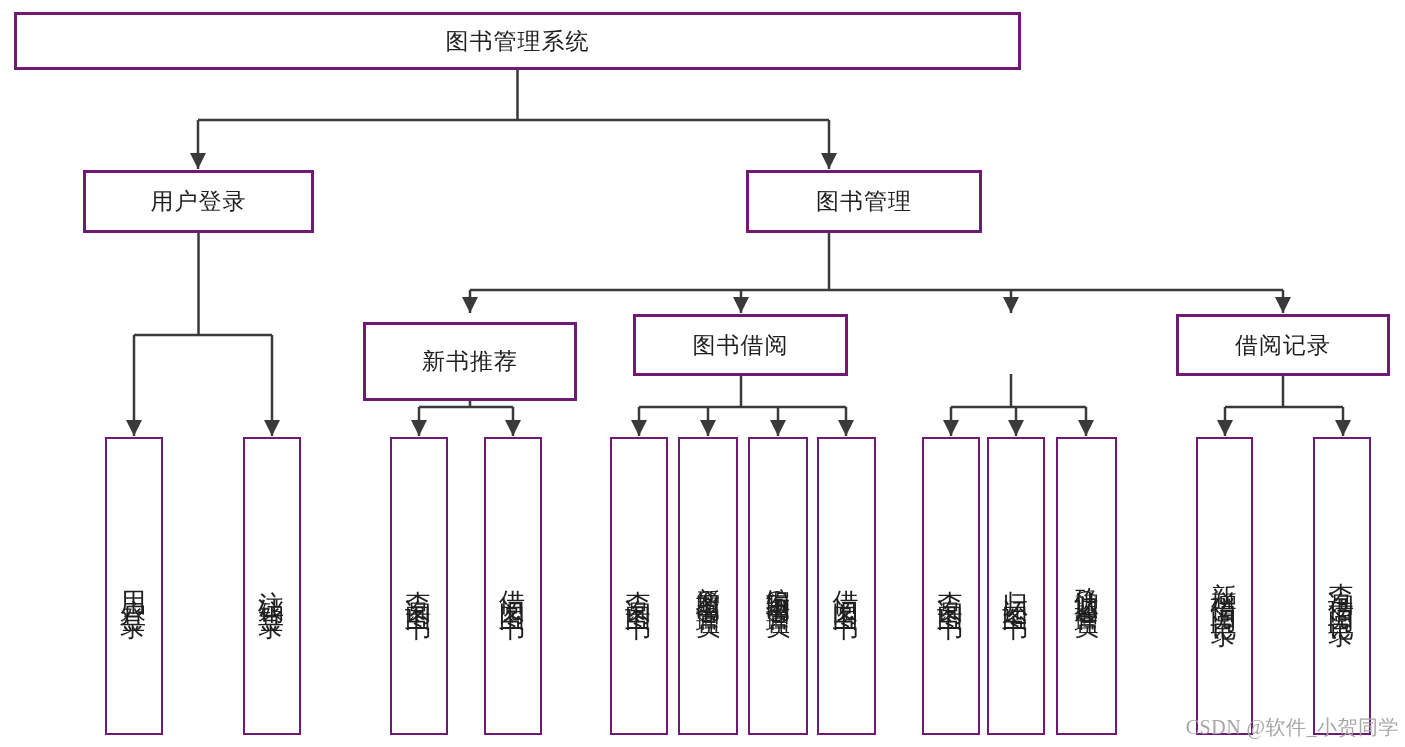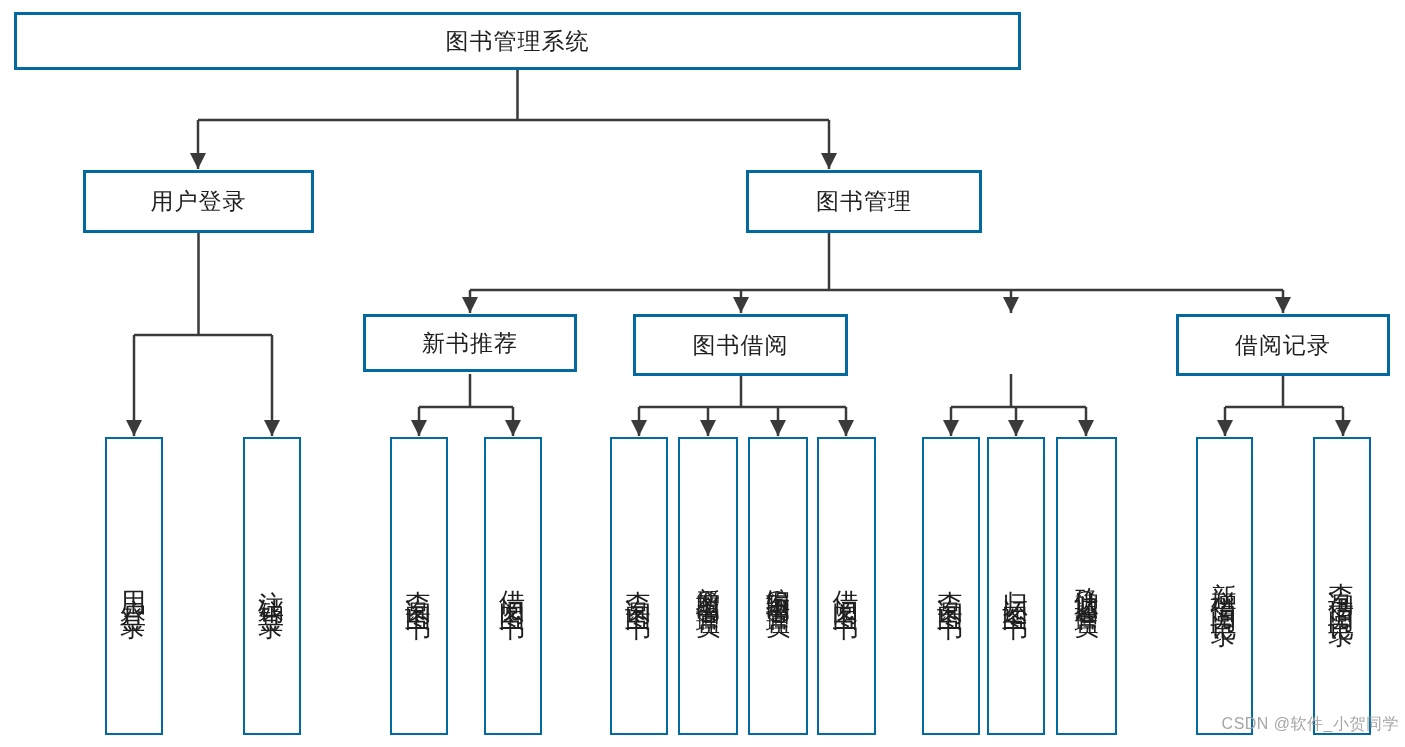--- a/index.html
+++ b/index.html
@@ -14,45 +14,46 @@
     width: 1405px; height: 747px;
     background: #ffffff;
   }
   .connectors {
     position: absolute; left: 0; top: 0;
     width: 1405px; height: 747px;
     pointer-events: none;
   }
   .node {
     position: absolute;
-    border: 3px solid #0369a1;
+    border: 3px solid #701a75;
     background: #ffffff;
     display: flex;
     align-items: center;
     justify-content: center;
     color: #1f1f1f;
   }
   .hbox { font-size: 23px; letter-spacing: 1px; }
   .root-box { font-size: 23px; }
   .leaf {
     writing-mode: vertical-rl;
     text-orientation: mixed;
     font-size: 26px;
     letter-spacing: 8px;
     border-width: 2.5px;
   }
   .leaf.tight { font-size: 24px; letter-spacing: 4px; }
   .watermark {
     position: absolute;
     right: 6px; top: 714px;
-    font-size: 16px;
+    font-size: 20px;
     color: #a6a6a6;
     letter-spacing: 0.5px;
     white-space: nowrap;
     z-index: 5;
+    font-family: Liberation Serif, serif;
   }
 </style>
 </head>
 <body>
 
 <div class="canvas">
 
   <svg class="connectors" viewBox="0 0 1405 747" aria-hidden="true">
     <defs>
       <marker id="arrow" viewBox="0 0 10 10" refX="10" refY="5" markerWidth="22" markerHeight="16" markerUnits="userSpaceOnUse" orient="auto">
@@ -98,21 +99,21 @@
     <span>图书管理系统</span>
   </div>
 
   <div class="node hbox" style="left:83px; top:170px; width:231px; height:63px;">
     <span>用户登录</span>
   </div>
   <div class="node hbox" style="left:711px; top:170px; width:236px; height:63px;margin-left:35px;">
     <span>图书管理</span>
   </div>
 
-  <div class="node hbox" style="left:363px; top:314px; width:214px; height:58px;font-family:Liberation Serif, serif;">
+  <div class="node hbox" style="left:363px; top:322px; width:214px; height:79px;font-family:Liberation Serif, serif;">
     <span>新书推荐</span>
   </div>
   <div class="node hbox" style="left:633px; top:314px; width:215px; height:62px;">
     <span>图书借阅</span>
   </div>
   <div class="node hbox" style="left:1176px; top:314px; width:214px; height:62px;">
     <span>借阅记录</span>
   </div>
 
   <div class="node leaf" style="left:105px; top:437px; width:58px; height:298px;">

